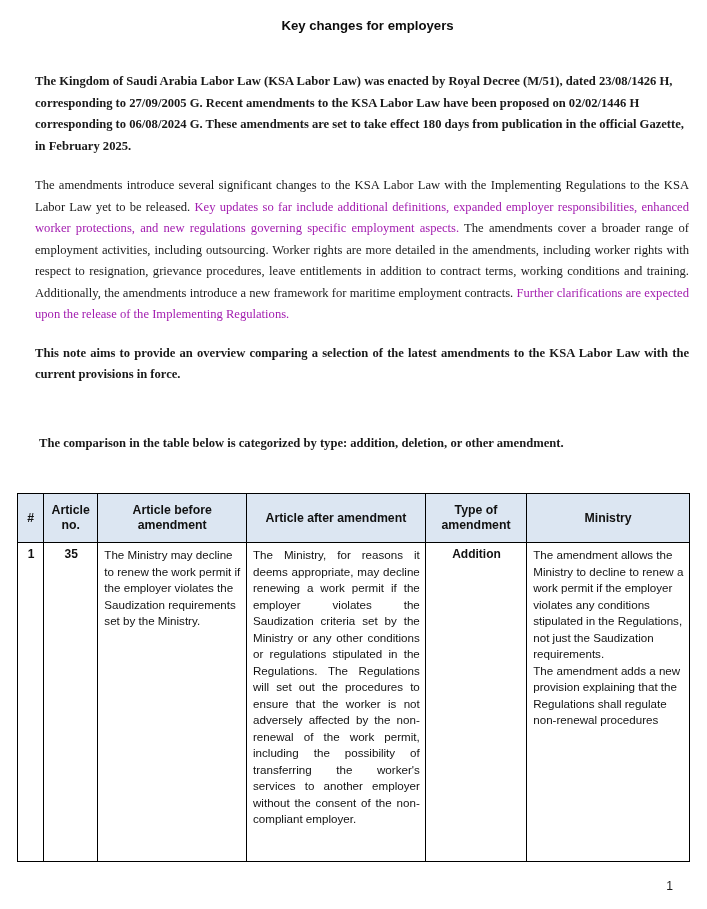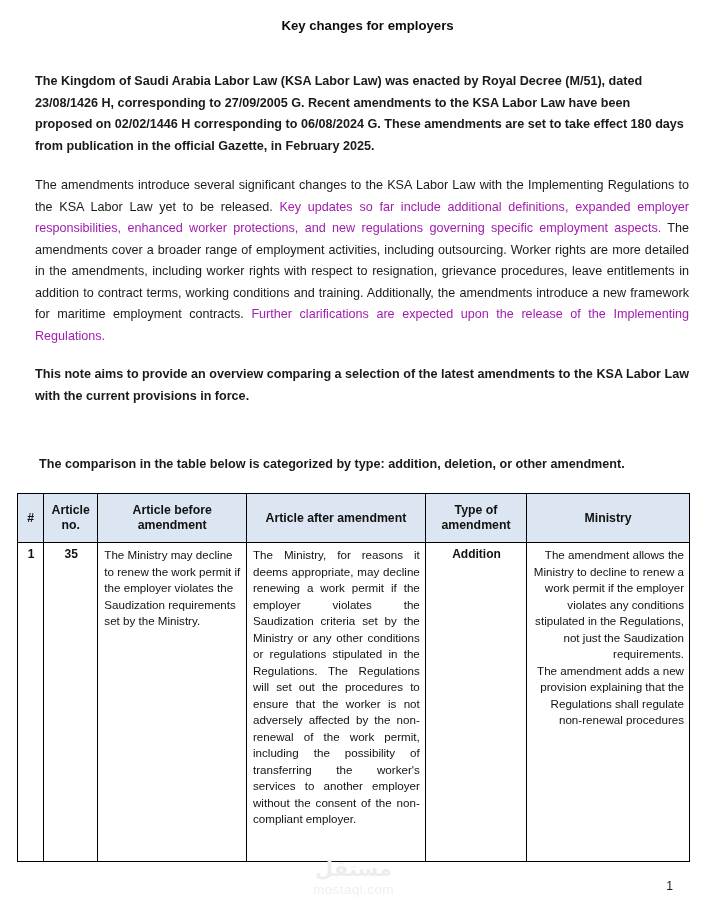--- a/index.html
+++ b/index.html
@@ -36,20 +36,21 @@
     font-size: 13.2px;
     font-weight: bold;
     margin: 18px 0 0 0;
     color: #0d0d0d;
     padding-left: 28px;
   }
 
   
   .body-wrap {
     margin: 0 18px 0 35px;
+    font-family: Liberation Serif, serif;
   }
   p.para {
     font-size: 12.6px;
     line-height: 21.5px;
     margin: 0;
     color: #1a1a1a;
   }
   p.para-bold {
     font-weight: bold;
     text-align: left;
@@ -123,21 +124,21 @@
     font-size: 11.6px;
     hyphens: none;
   }
   td.c-type {
     text-align: center;
     font-weight: bold;
     font-size: 12px;
     padding-top: 4px;
   }
   td.c-comments {
-    text-align: right;
+    text-align: left;
     line-height: 16.5px;
     font-size: 11.6px;
   }
   td.c-comments .cm-block { margin: 0; }
 
   .col-num      { width: 26px; }
   .col-art      { width: 54px; }
   .col-before   { width: 148px; }
   .col-after    { width: 178px; }
   .col-type     { width: 101px; }
@@ -230,20 +231,16 @@
           <td class="c-type">Addition</td>
           <td class="c-comments">
             <div class="cm-block">The amendment allows the Ministry to decline to renew a work permit if the employer violates any conditions stipulated in the Regulations, not just the Saudization requirements.</div>
             <div class="cm-block">The amendment adds a new provision explaining that the Regulations shall regulate non-renewal procedures</div>
           </td>
         </tr>
       </tbody>
     </table>
   </div>
 
-  <div class="watermark">
-    <div class="wm-ar">مستقل</div>
-    <div class="wm-en">mostaql.com</div>
-  </div>
 
   <div class="page-number">1</div>
 
 </div>
 
 </body></html>

